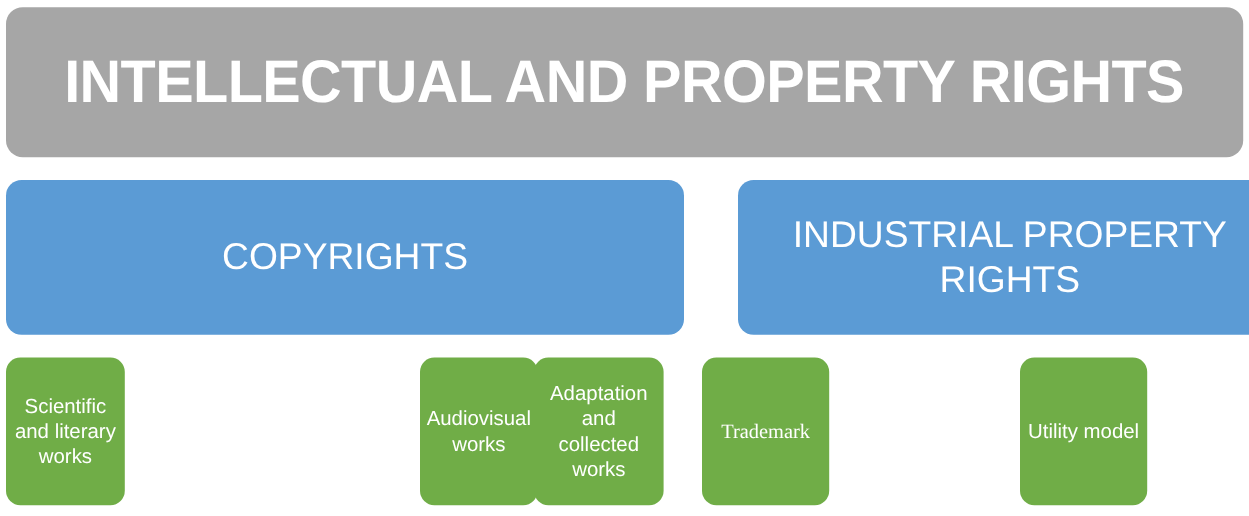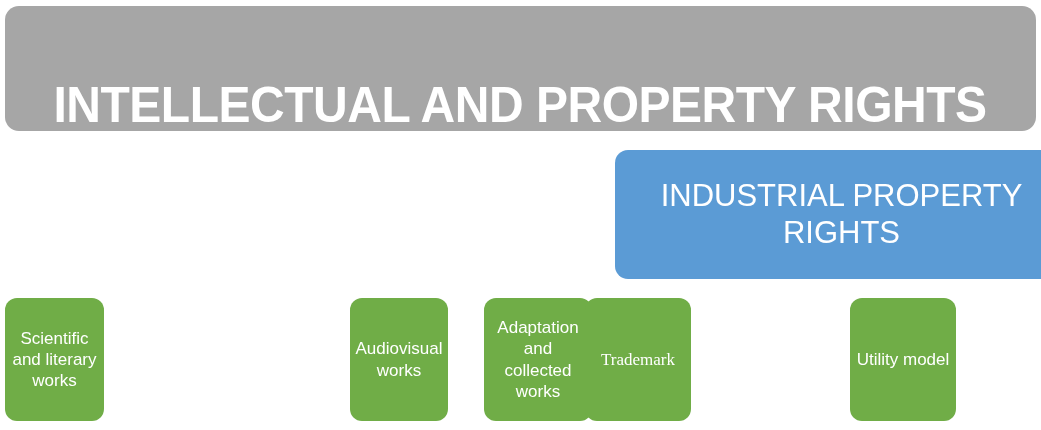--- a/index.html
+++ b/index.html
@@ -24,21 +24,21 @@
   
   .banner {
     position: absolute;
     left: 5px;
     top: 6px;
     width: 1031px;
     height: 125px;
     background: #a6a6a6;
     border-radius: 14px;
     display: flex;
-    align-items: flex-end;
+    align-items: center;
     justify-content: center;
     box-sizing: border-box;
   }
   .banner-title {
     color: #ffffff;
     font-family: "Liberation Sans Narrow", "Liberation Sans", sans-serif;
     font-size: 50px;
     font-weight: bold;
     letter-spacing: -0.5px;
     line-height: 1.05;
@@ -116,33 +116,36 @@
 </head>
 <body>
 
 <div id="diagram">
 
   <div class="banner">
     <div class="banner-title">INTELLECTUAL AND PROPERTY RIGHTS</div>
   </div>
 
   <div class="cat-row">
+    <div class="cat-box copyrights">
+      <div class="cat-label">COPYRIGHTS</div>
+    </div>
     <div class="cat-box industrial">
       <div class="cat-label">INDUSTRIAL PROPERTY RIGHTS</div>
     </div>
   </div>
 
   <div class="leaf-row">
     <div class="leaf-box" style="left:5px;width:99px;">
       <div class="leaf-label">Scientific and literary works</div>
     </div>
     <div class="leaf-box" style="left:350px;width:98px;">
       <div class="leaf-label">Audiovisual works</div>
     </div>
-    <div class="leaf-box" style="left:484px;width:108px;">
+    <div class="leaf-box" style="left:445px;width:108px;">
       <div class="leaf-label">Adaptation and collected works</div>
     </div>
     <div class="leaf-box" style="left:585px;width:106px;font-family:Liberation Serif, serif;">
       <div class="leaf-label">Trademark</div>
     </div>
     <div class="leaf-box" style="left:826px;width:106px;margin-left:24px;">
       <div class="leaf-label">Utility model</div>
     </div>
   </div>
 

